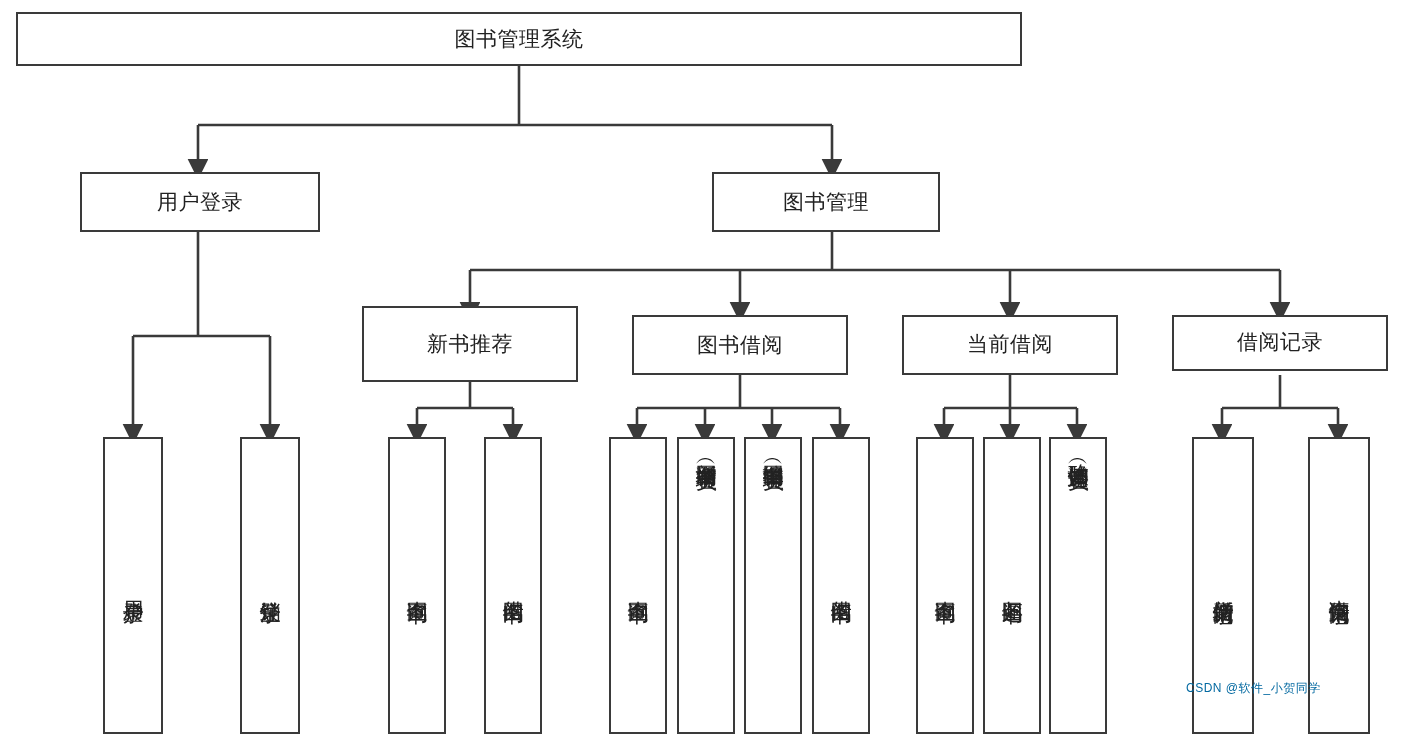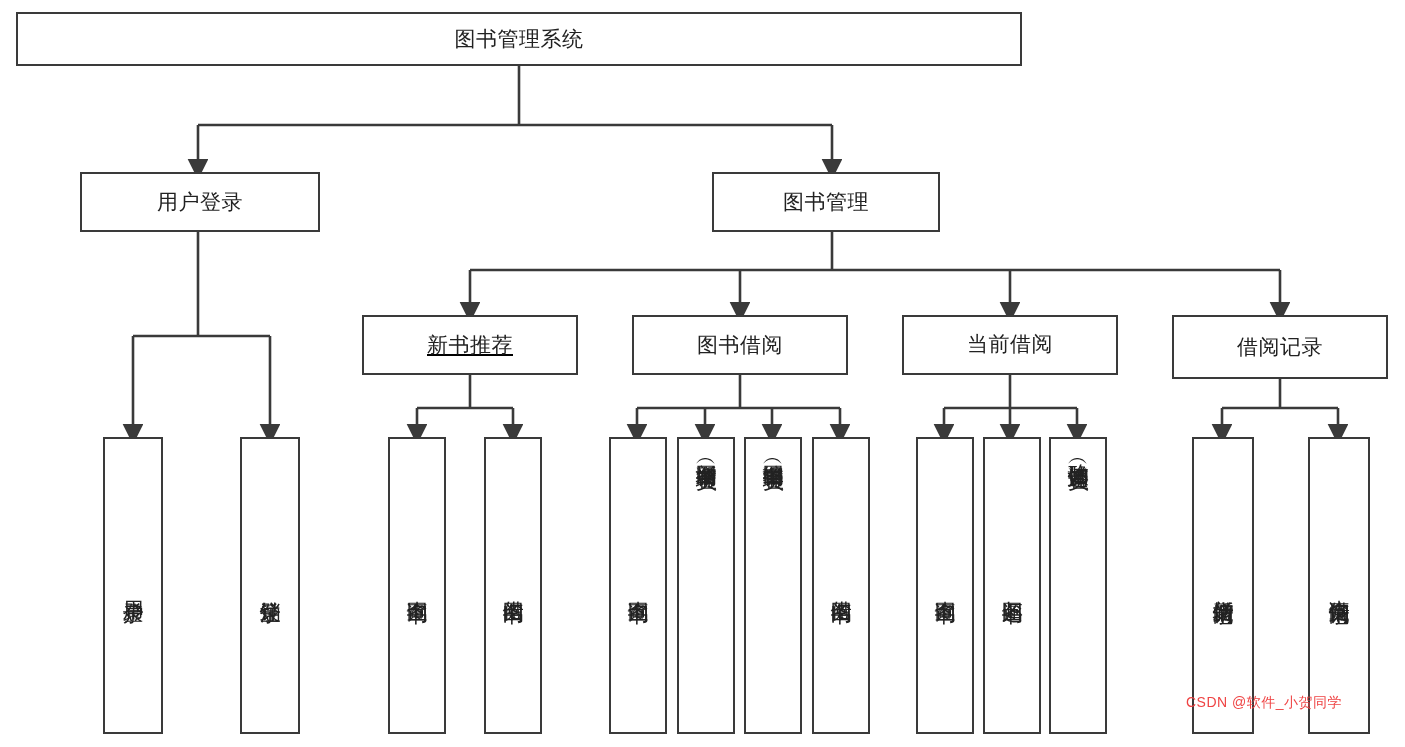--- a/index.html
+++ b/index.html
@@ -57,23 +57,23 @@
     line-height: 1.16;
     letter-spacing: 1px;
   }
   .node.vertical.v-center {
     align-items: center;
     padding-top: 0;
   }
   .watermark {
     position: absolute;
     left: 1186px;
-    top: 694px;
-    font-size: 14px;
-    color: #ef4444;
+    top: 680px;
+    font-size: 12px;
+    color: #0369a1;
     white-space: nowrap;
     letter-spacing: 0.5px;
   }
 </style>
 </head>
 <body>
 
 <div id="diagram-root">
 
   <svg id="edges-layer" viewBox="0 0 1405 747" width="1405" height="747" xmlns="http://www.w3.org/2000/svg">
@@ -130,30 +130,30 @@
     <span class="node-label">图书管理系统</span>
   </div>
 
   <div class="node" style="left:80px; top:172px; width:240px; height:60px;">
     <span class="node-label">用户登录</span>
   </div>
   <div class="node" style="left:712px; top:172px; width:228px; height:60px;">
     <span class="node-label">图书管理</span>
   </div>
 
-  <div class="node" style="left:362px; top:315px; width:216px; height:60px;text-decoration:underline;">
+  <div class="node" style="left:362px; top:306px; width:216px; height:76px;">
     <span class="node-label">新书推荐</span>
   </div>
   <div class="node" style="left:632px; top:315px; width:216px; height:60px;justify-content:center;">
     <span class="node-label">图书借阅</span>
   </div>
   <div class="node" style="left:902px; top:315px; width:216px; height:60px;font-family:Liberation Serif, serif;">
     <span class="node-label">当前借阅</span>
   </div>
-  <div class="node" style="left:1172px; top:315px; width:216px; height:64px;">
+  <div class="node" style="left:1172px; top:315px; width:216px; height:56px;font-family:Liberation Serif, serif;">
     <span class="node-label">借阅记录</span>
   </div>
 
   <div class="node vertical v-center" style="left:103px; top:437px; width:60px; height:297px;">
     <span class="node-label">用户登录</span>
   </div>
   <div class="node vertical v-center" style="left:240px; top:437px; width:60px; height:297px;">
     <span class="node-label">注销登录</span>
   </div>
 

